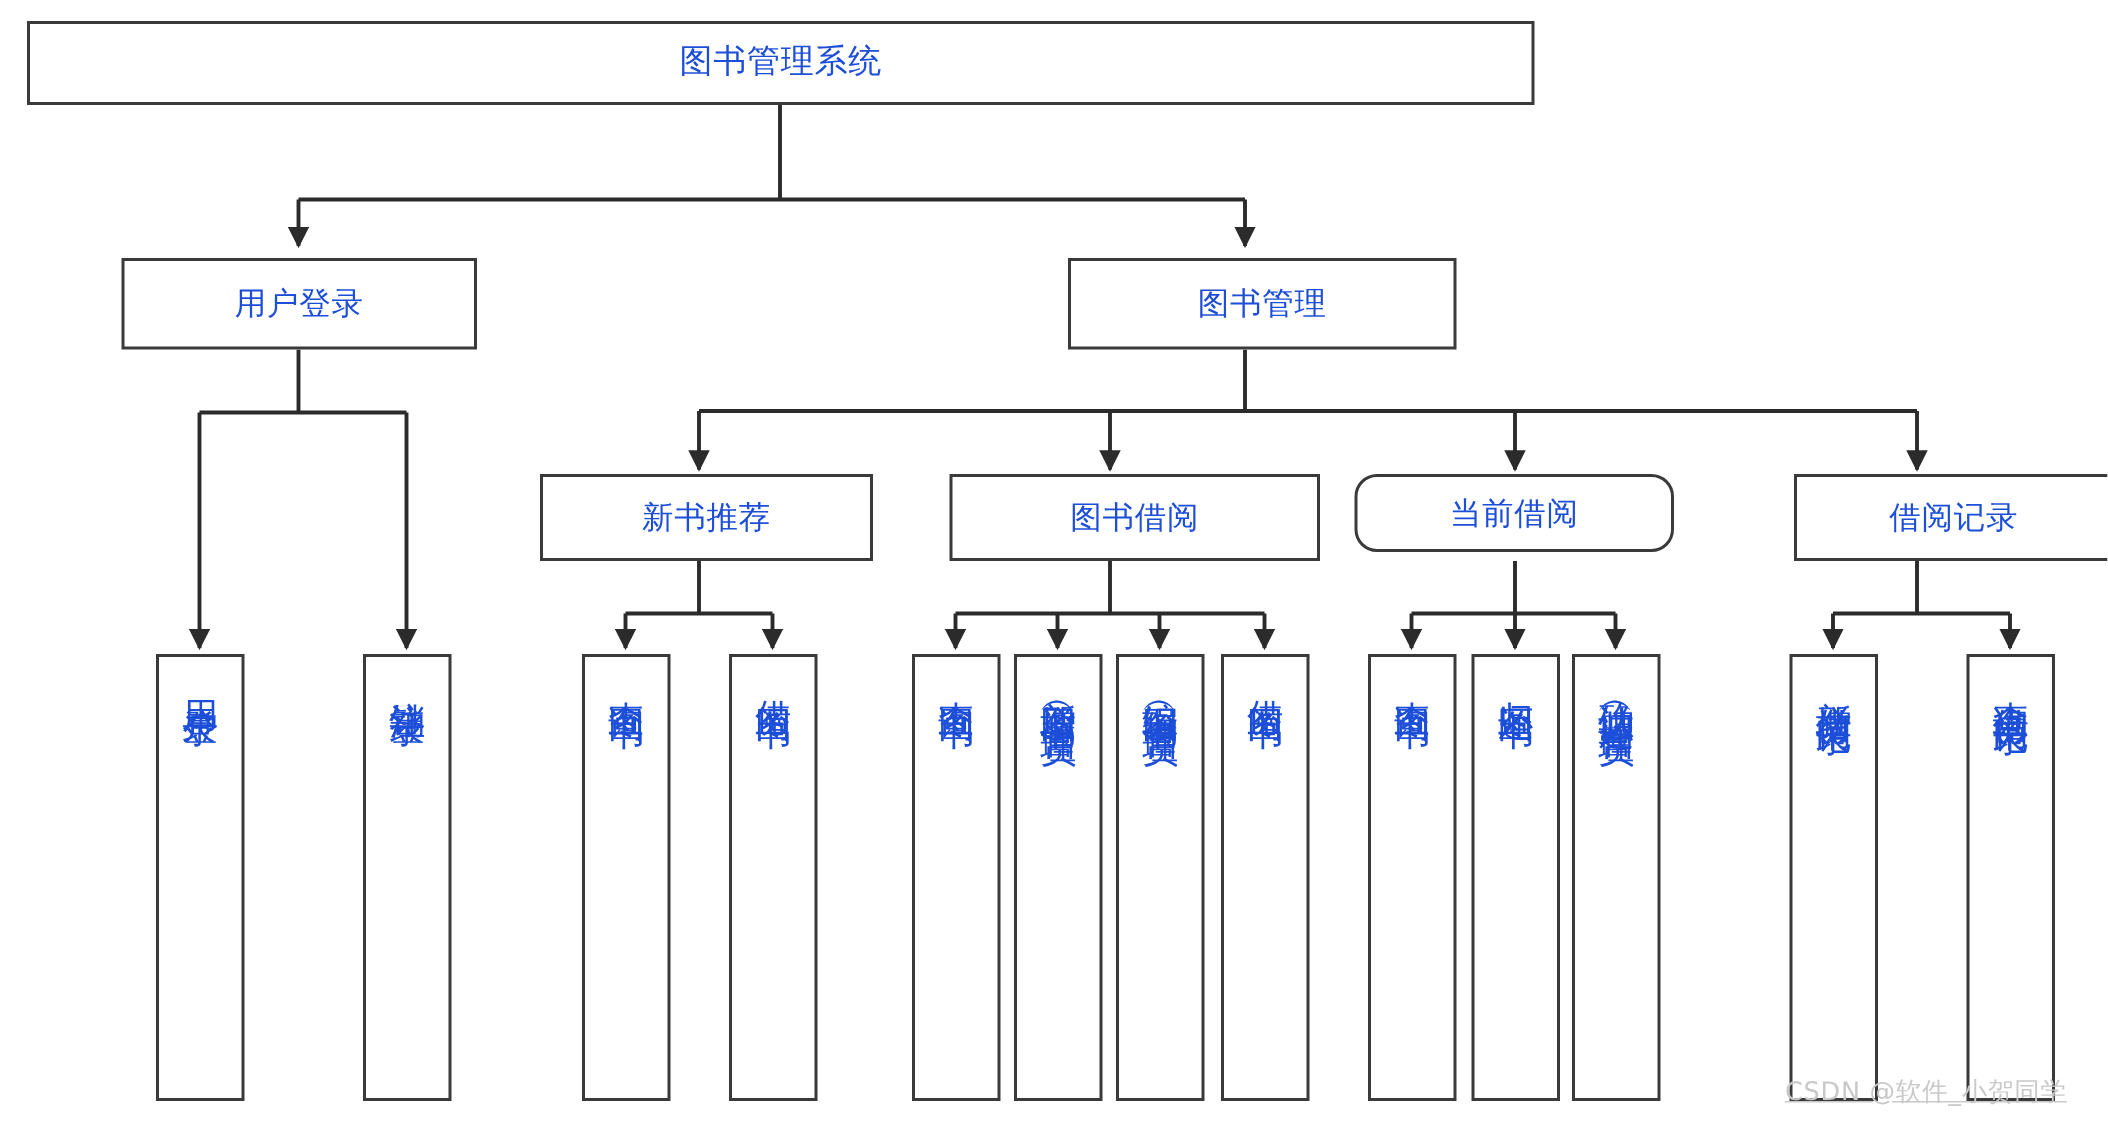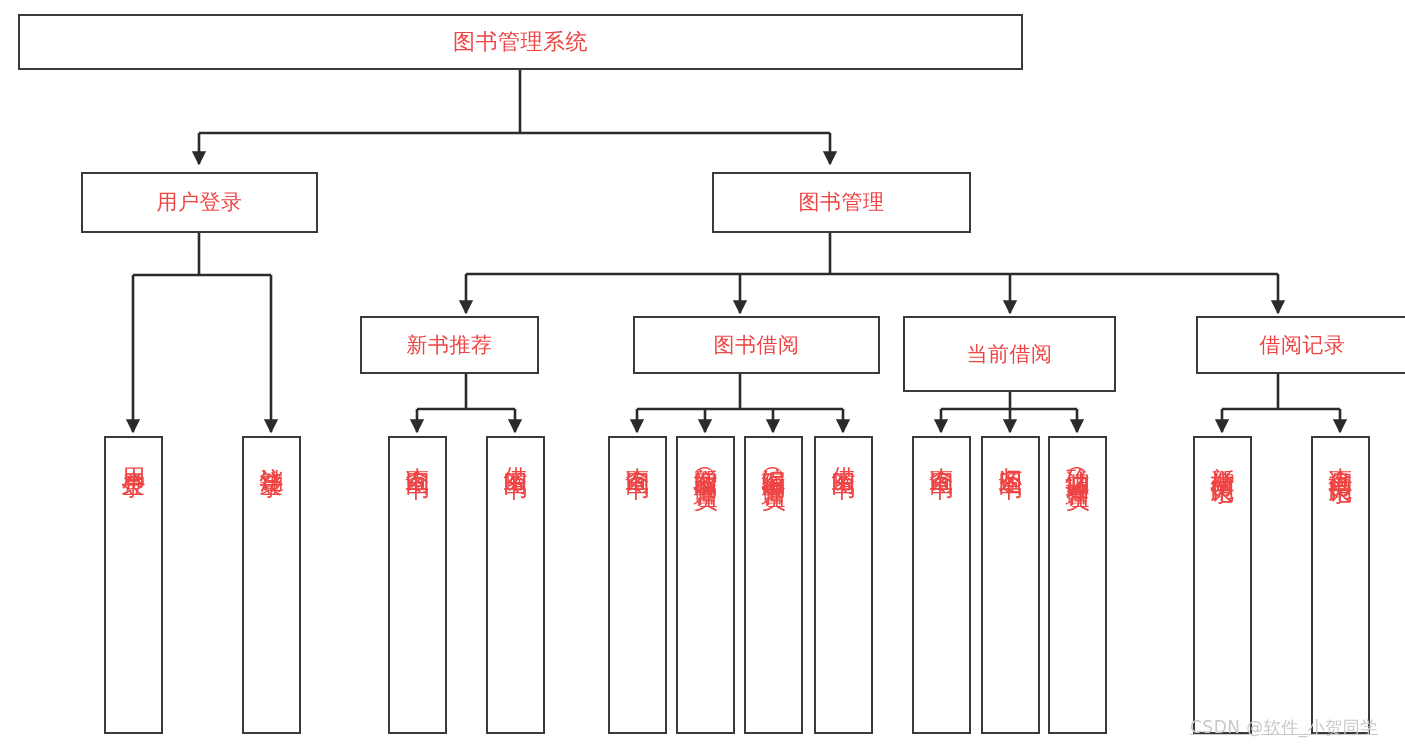--- a/index.html
+++ b/index.html
@@ -30,21 +30,21 @@
     position: absolute;
     box-sizing: border-box;
     background: #ffffff;
     border: 2px solid #3a3a3a;
     display: flex;
     align-items: center;
     justify-content: center;
     z-index: 2;
   }
   .node-label {
-    color: #ef4444;
+    color: #1d4ed8;
     line-height: 1.0;
     white-space: nowrap;
   }
   
   .node.horiz .node-label {
     font-size: 21px;
     letter-spacing: 0.5px;
   }
   .node.root .node-label {
     font-size: 22px;
@@ -131,27 +131,27 @@
     <span class="node-label">图书管理系统</span>
   </div>
 
   <div class="node horiz" style="left:81px; top:172px; width:237px; height:61px;">
     <span class="node-label">用户登录</span>
   </div>
   <div class="node horiz" style="left:712px; top:172px; width:259px; height:61px;">
     <span class="node-label">图书管理</span>
   </div>
 
-  <div class="node horiz" style="left:360px; top:316px; width:179px; height:58px;justify-content:center;">
+  <div class="node horiz" style="left:360px; top:316px; width:222px; height:58px;justify-content:center;">
     <span class="node-label">新书推荐</span>
   </div>
   <div class="node horiz" style="left:633px; top:316px; width:247px; height:58px;">
     <span class="node-label">图书借阅</span>
   </div>
-  <div class="node horiz" style="left:903px; top:316px; width:213px; height:76px;">
+  <div class="node horiz" style="left:903px; top:316px; width:213px; height:52px;border-radius:15px;">
     <span class="node-label">当前借阅</span>
   </div>
   <div class="node horiz" style="left:1172px; top:316px; width:213px; height:58px;margin-left:24px;">
     <span class="node-label">借阅记录</span>
   </div>
 
   <div class="node vert" style="left:104px; top:436px; width:59px; height:298px;">
     <span class="node-label">用户登录</span>
   </div>
   <div class="node vert" style="left:242px; top:436px; width:59px; height:298px;">

